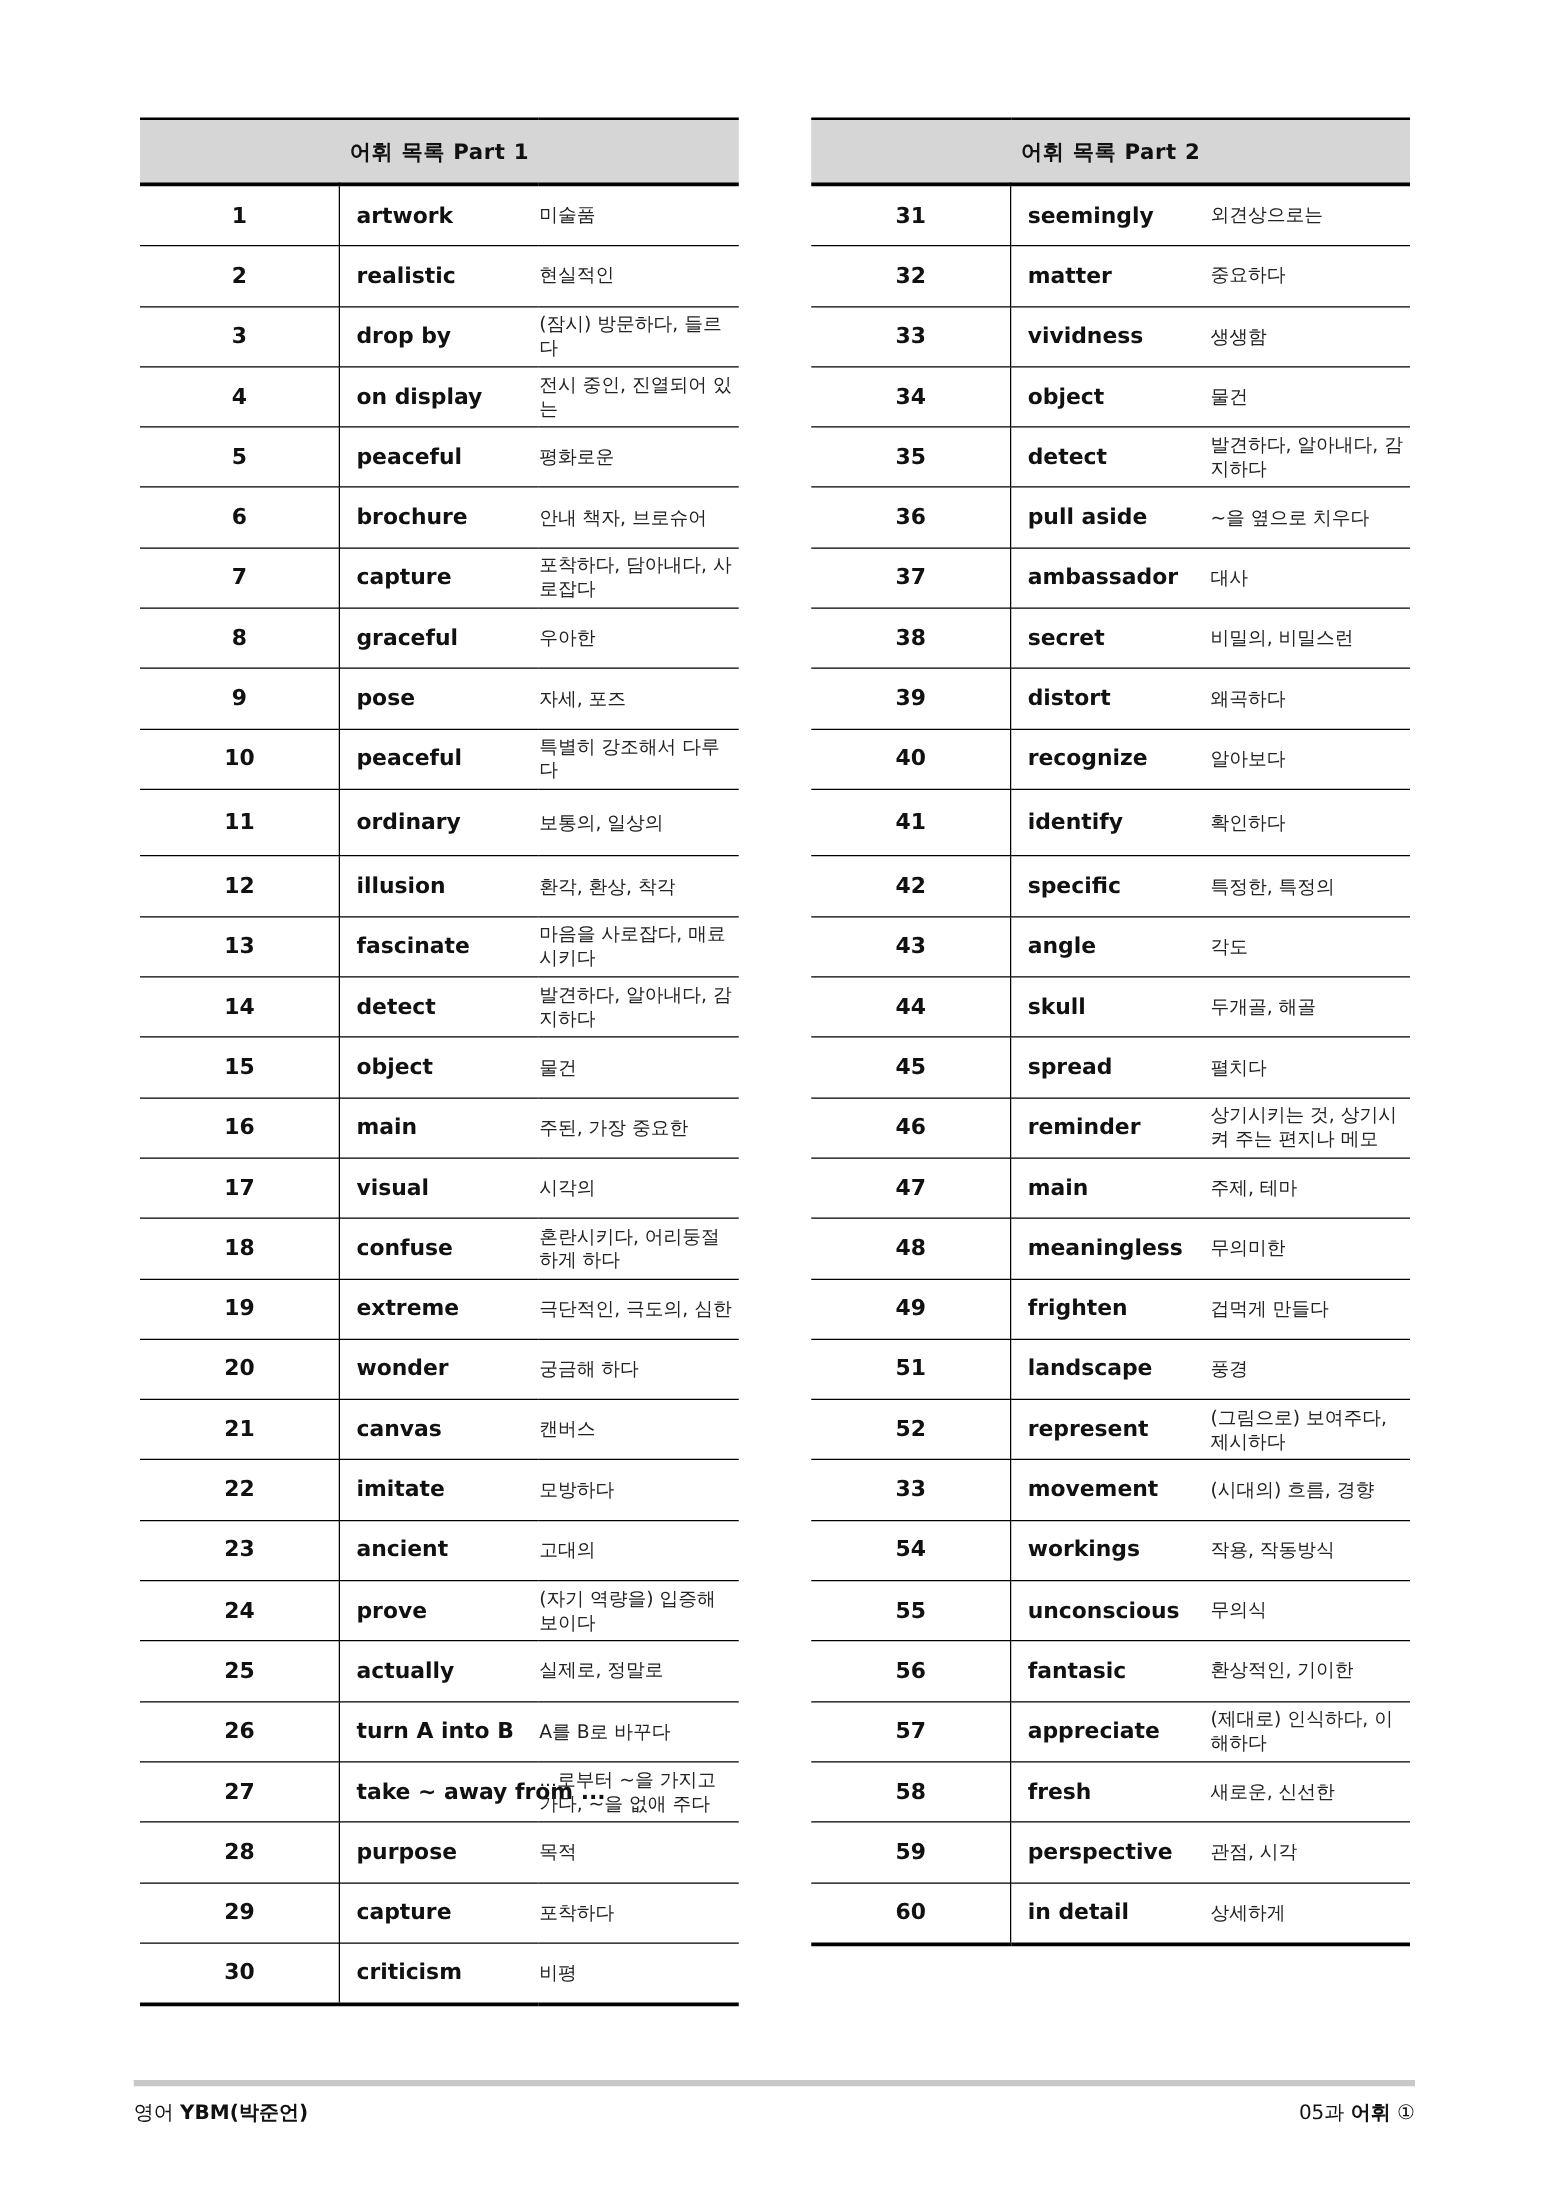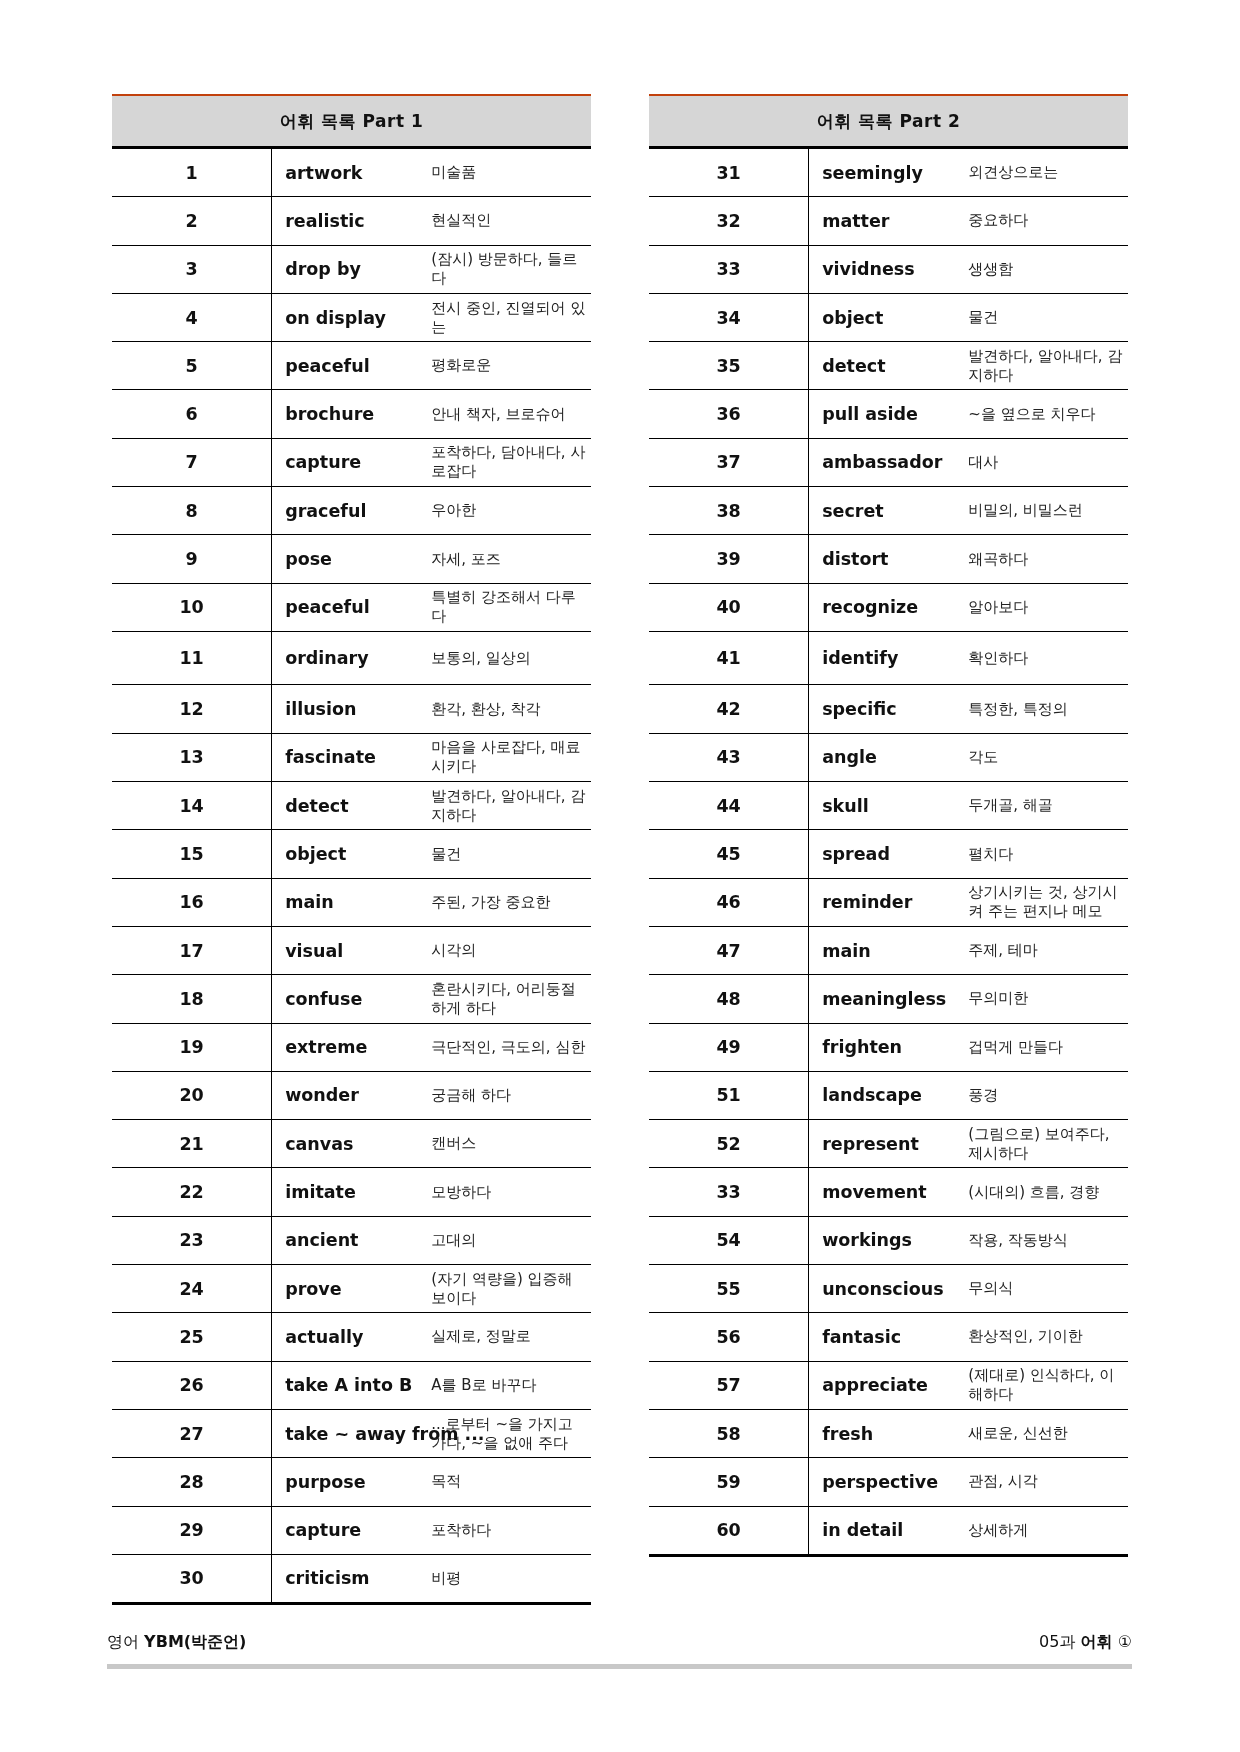--- a/index.html
+++ b/index.html
@@ -9,21 +9,21 @@
     color: #111111;
   }
   .vocab-table {
     position: absolute; top: 94px; width: 479px;
     border-collapse: collapse; table-layout: fixed;
   }
   #table-part1 { left: 112px; }
   #table-part2 { left: 649px; }
   .vocab-table th.title {
     height: 50px; background: #d6d6d6;
-    border-top: 2px solid #c2410c; border-bottom: 3px solid #000;
+    border-top: 2px solid #000000; border-bottom: 3px solid #000;
     font-size: 17px; font-weight: bold; text-align: center;
     padding: 0; letter-spacing: 0.5px;
   }
   .vocab-table td {
     border-bottom: 1.5px solid #000; padding: 0;
     height: 47.3px; vertical-align: middle;
   }
   .vocab-table tr.tall td { height: 52.5px; }
   .vocab-table tr.last td { border-bottom: 3.5px solid #000; margin-top: 12px; }
   .vocab-table td.num {
@@ -36,21 +36,21 @@
   }
   .vocab-table td.meaning {
     font-size: 15px; line-height: 19px; padding-right: 4px;
     color: #222;
   }
   .footer-bar {
     position: absolute; left: 107px; top: 1664px; width: 1025px; height: 5px;
     background: #c8c8c8;
   }
   .footer-left, .footer-right {
-    position: absolute; top: 1632px; font-size: 16px; color: #111;
+    position: absolute; top: 1680px; font-size: 16px; color: #111;
   }
   .footer-left { left: 107px; }
   .footer-right { right: 108px; text-align: right; }
   .footer-left b, .footer-right b { font-weight: bold; }
 </style>
 </head>
 <body>
 
 <table class="vocab-table" id="table-part1">
   <thead>
@@ -179,21 +179,21 @@
         <td class="word">prove</td>
         <td class="meaning">(자기 역량을) 입증해 보이다</td>
       </tr>
       <tr>
         <td class="num">25</td>
         <td class="word">actually</td>
         <td class="meaning">실제로, 정말로</td>
       </tr>
       <tr>
         <td class="num">26</td>
-        <td class="word">take A into B</td>
+        <td class="word">turn A into B</td>
         <td class="meaning">A를 B로 바꾸다</td>
       </tr>
       <tr>
         <td class="num">27</td>
         <td class="word">take ~ away from ...</td>
         <td class="meaning">...로부터 ~을 가지고 가다, ~을 없애 주다</td>
       </tr>
       <tr>
         <td class="num">28</td>
         <td class="word">purpose</td>

